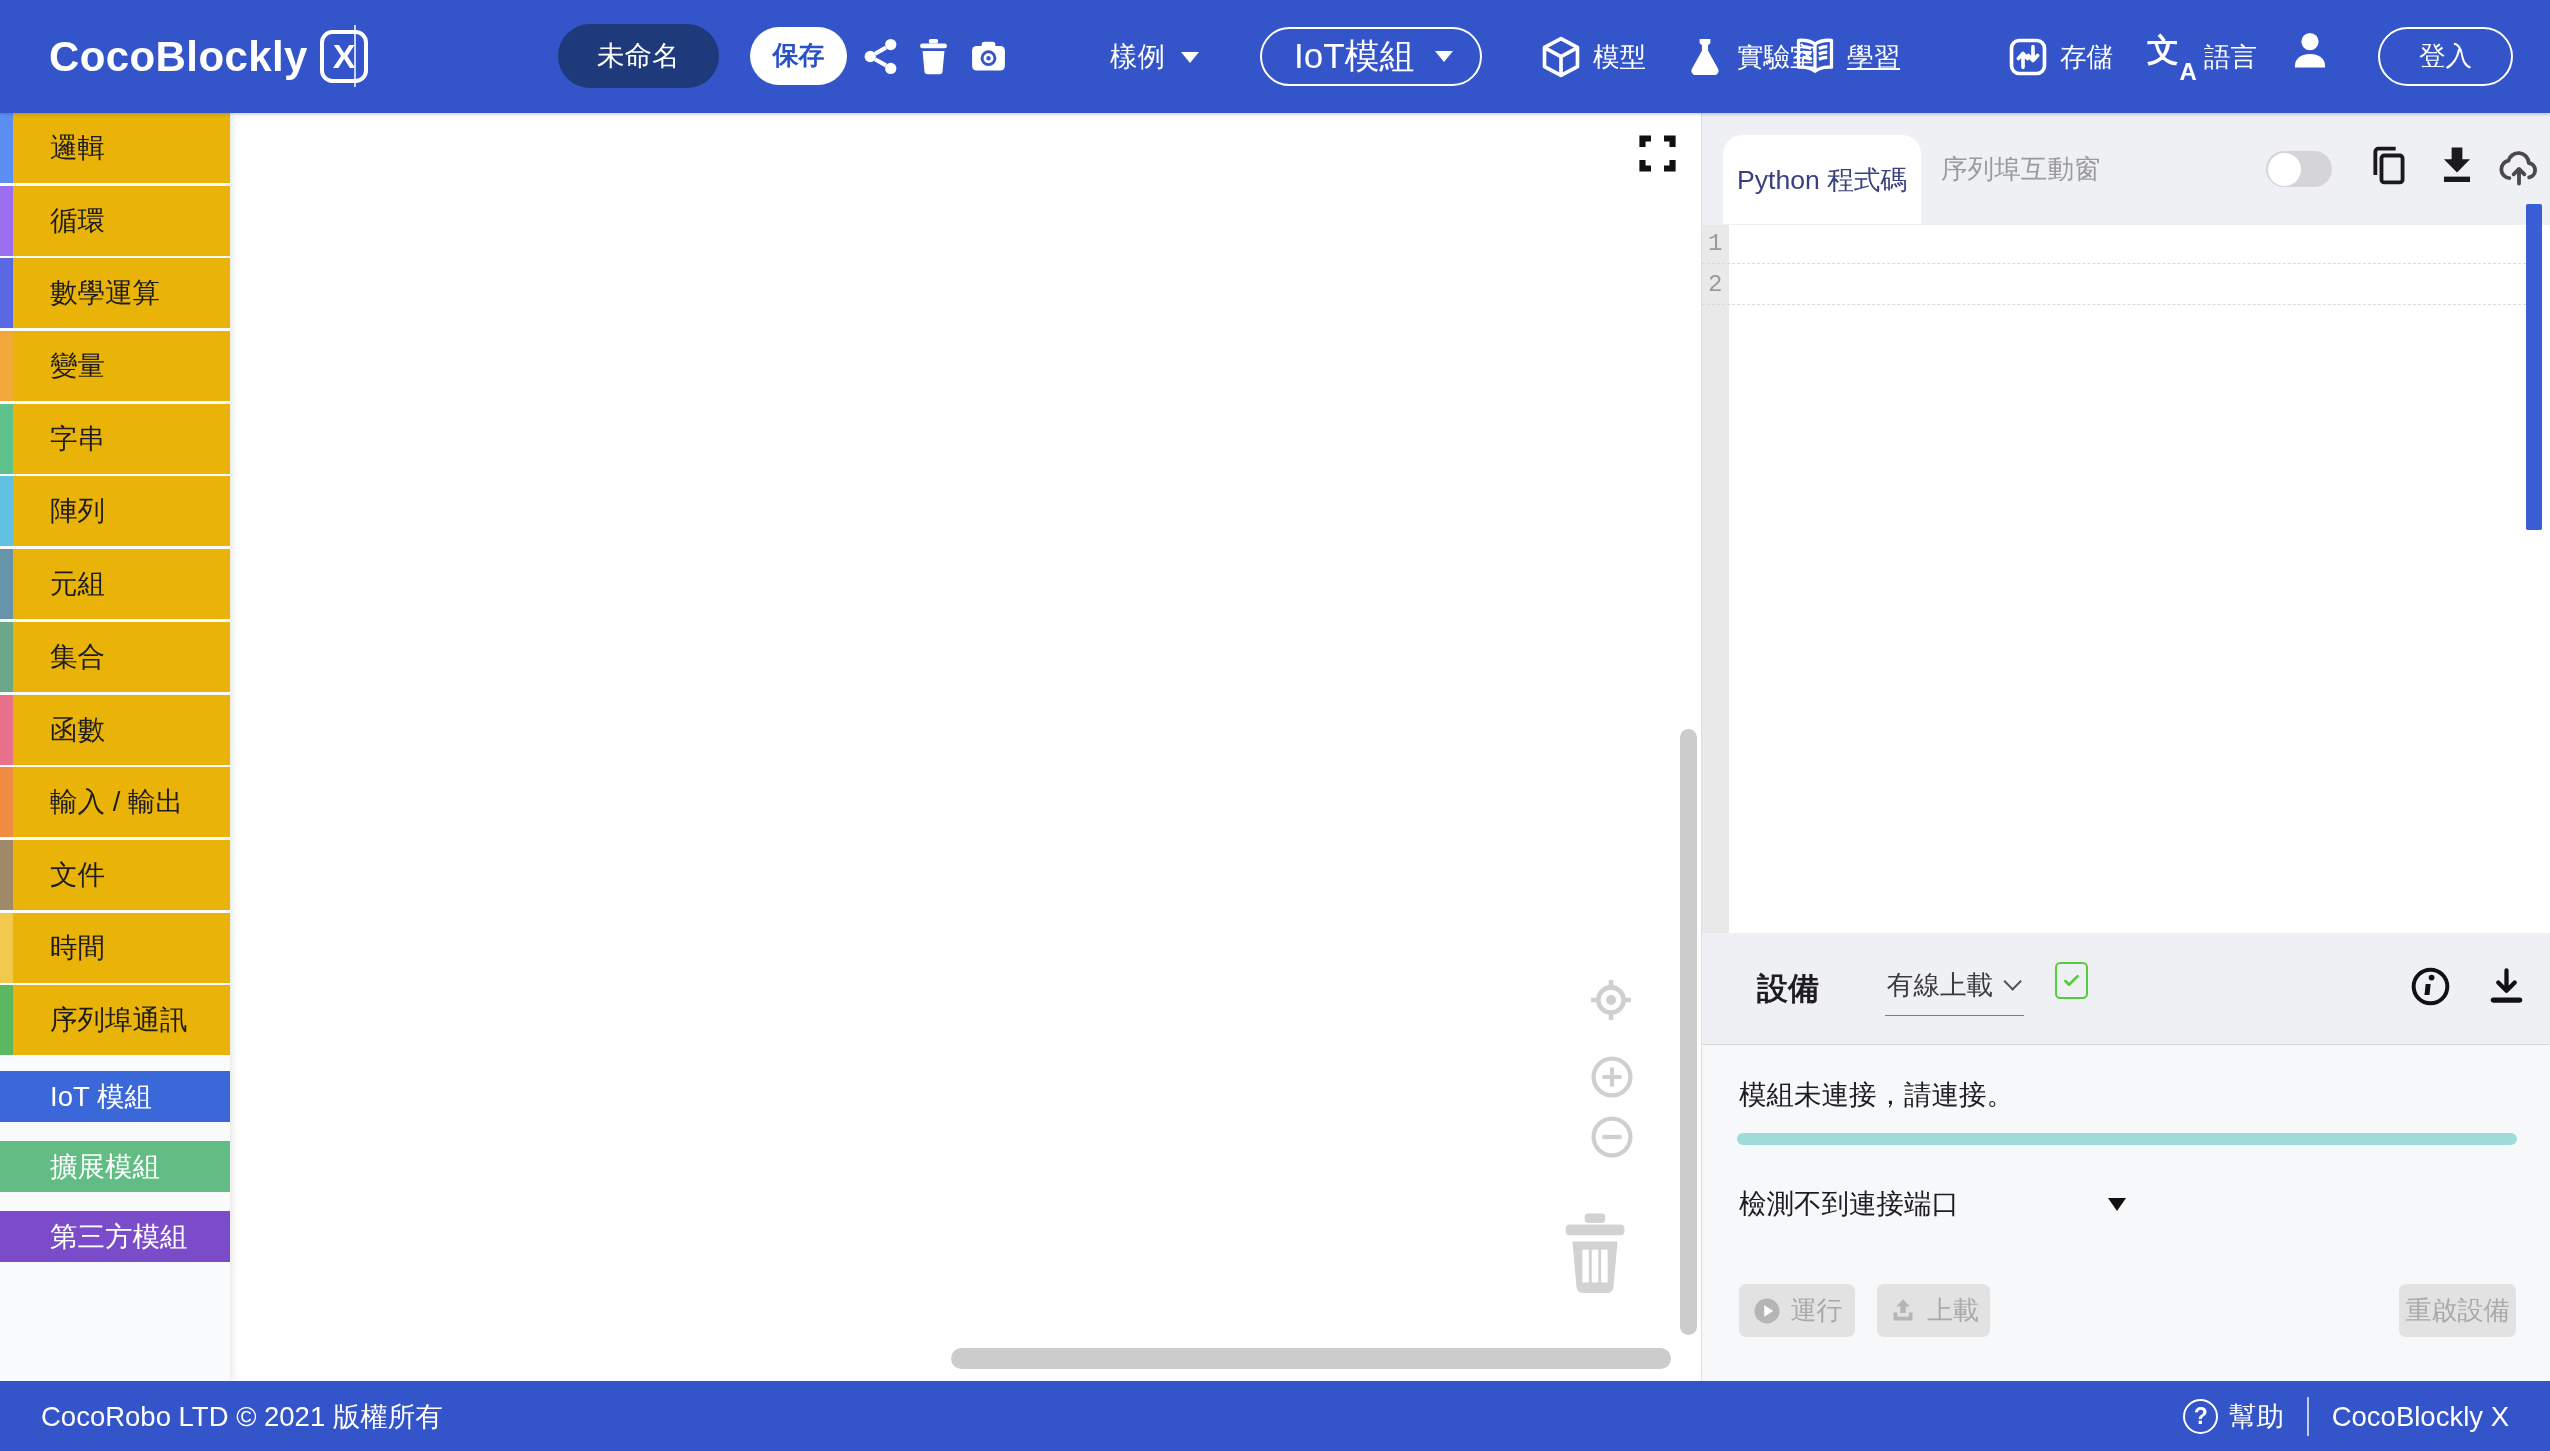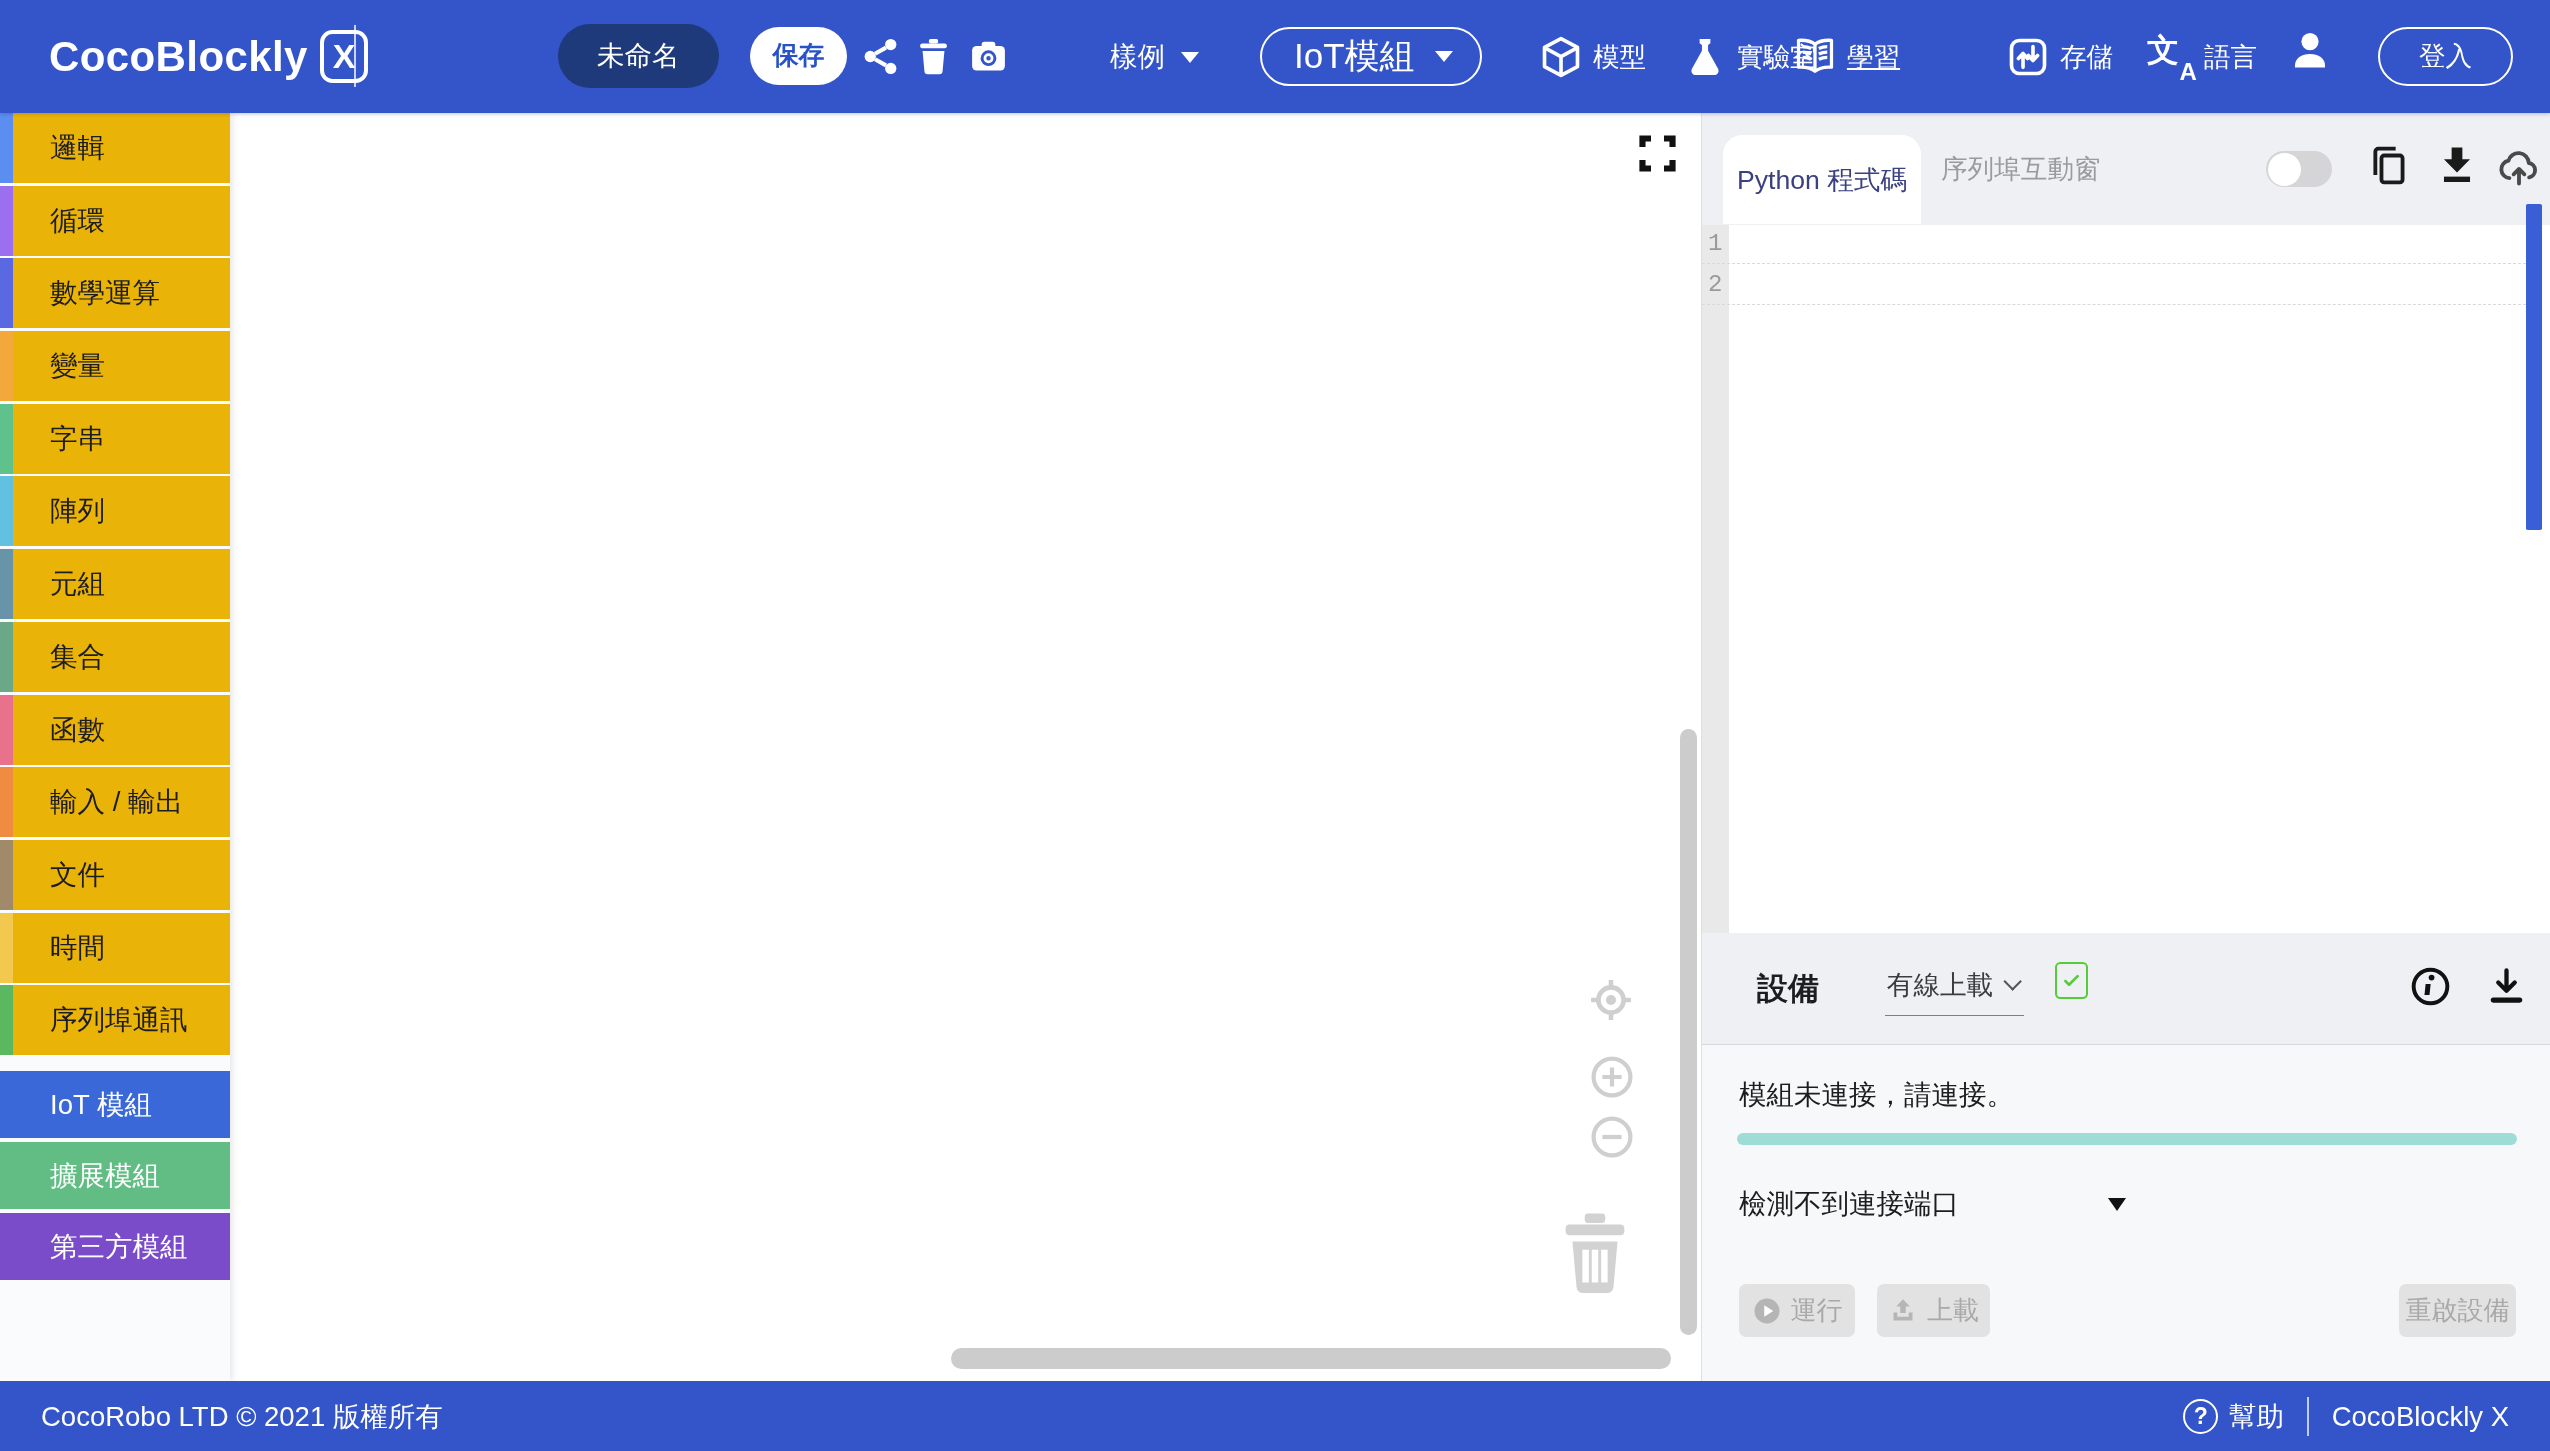--- a/index.html
+++ b/index.html
@@ -34,21 +34,21 @@
   .login-pill { position:absolute; left:2378px; top:26.6px; width:135px; height:59px; border:2.7px solid #fff; border-radius:30px;
                 display:flex; align-items:center; justify-content:center; color:#fff; font-size:26.6px; }
 
   
   .sidebar { position:absolute; left:0; top:113px; width:230px; height:1268px; background:#fafbfd; z-index:20;
              box-shadow:2.7px 0 7px rgba(0,0,0,.10); }
   .cat-item { position:relative; height:70px; margin-bottom:2.7px; background:#eab308; display:flex; align-items:center; cursor:pointer; }
   .cat-stripe { position:absolute; left:0; top:0; width:13.3px; height:100%; }
   .cat-label { padding-left:50px; font-size:27.5px; color:#1d1d1f; }
   .sidebar-spacer { height:13.3px; }
-  .module-btn { position:relative; height:67px; margin-bottom:4px; display:flex; align-items:center; cursor:pointer; }
+  .module-btn { position:relative; height:51px; margin-bottom:19px; display:flex; align-items:center; cursor:pointer; }
   .module-btn .cat-label { color:#fff; }
 
   
   .canvas { position:absolute; left:230px; top:113px; width:1471px; height:1268px; background:#ffffff; }
   .fullscreen-btn { position:absolute; left:1407px; top:19.5px; width:41px; height:41px; }
   .canvas-ctrl { position:absolute; width:46px; height:46px; }
   .ctrl-focus { left:1358px; top:864px; }
   .ctrl-zoomin { left:1359px; top:941px; }
   .ctrl-zoomout { left:1359px; top:1001px; }
   .canvas-trash { position:absolute; left:1324px; top:1095px; width:82px; height:90px; }

